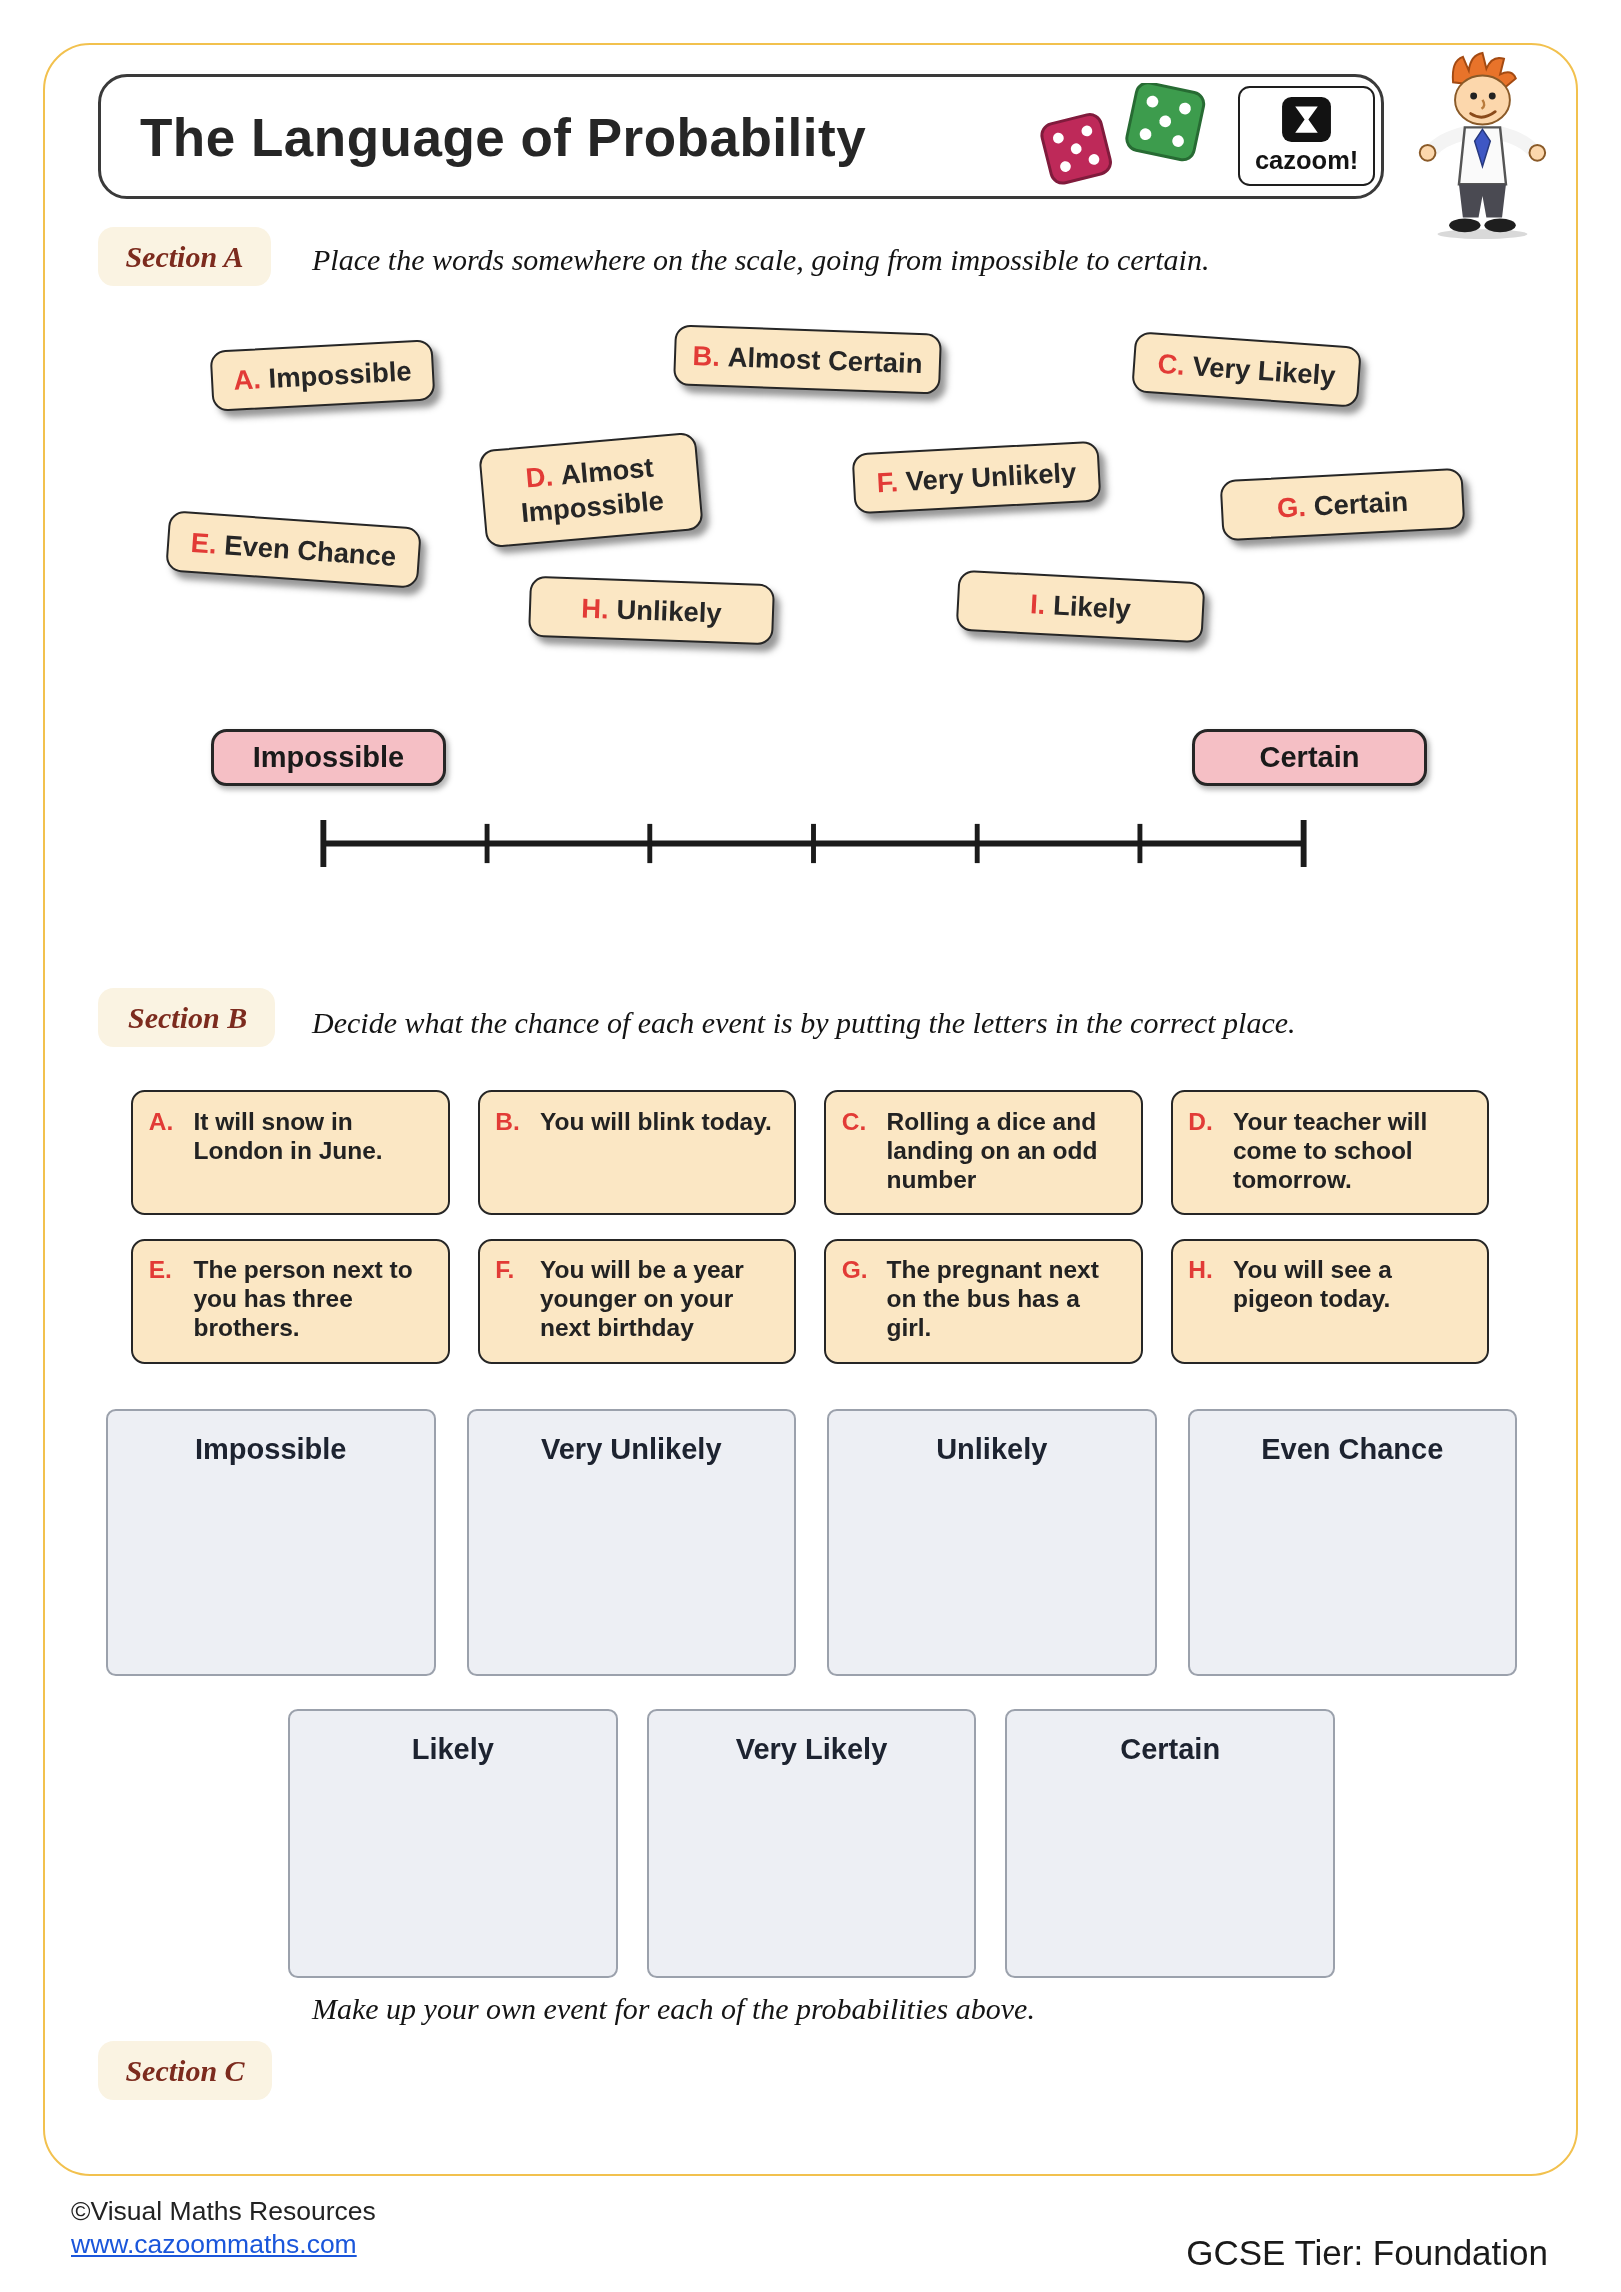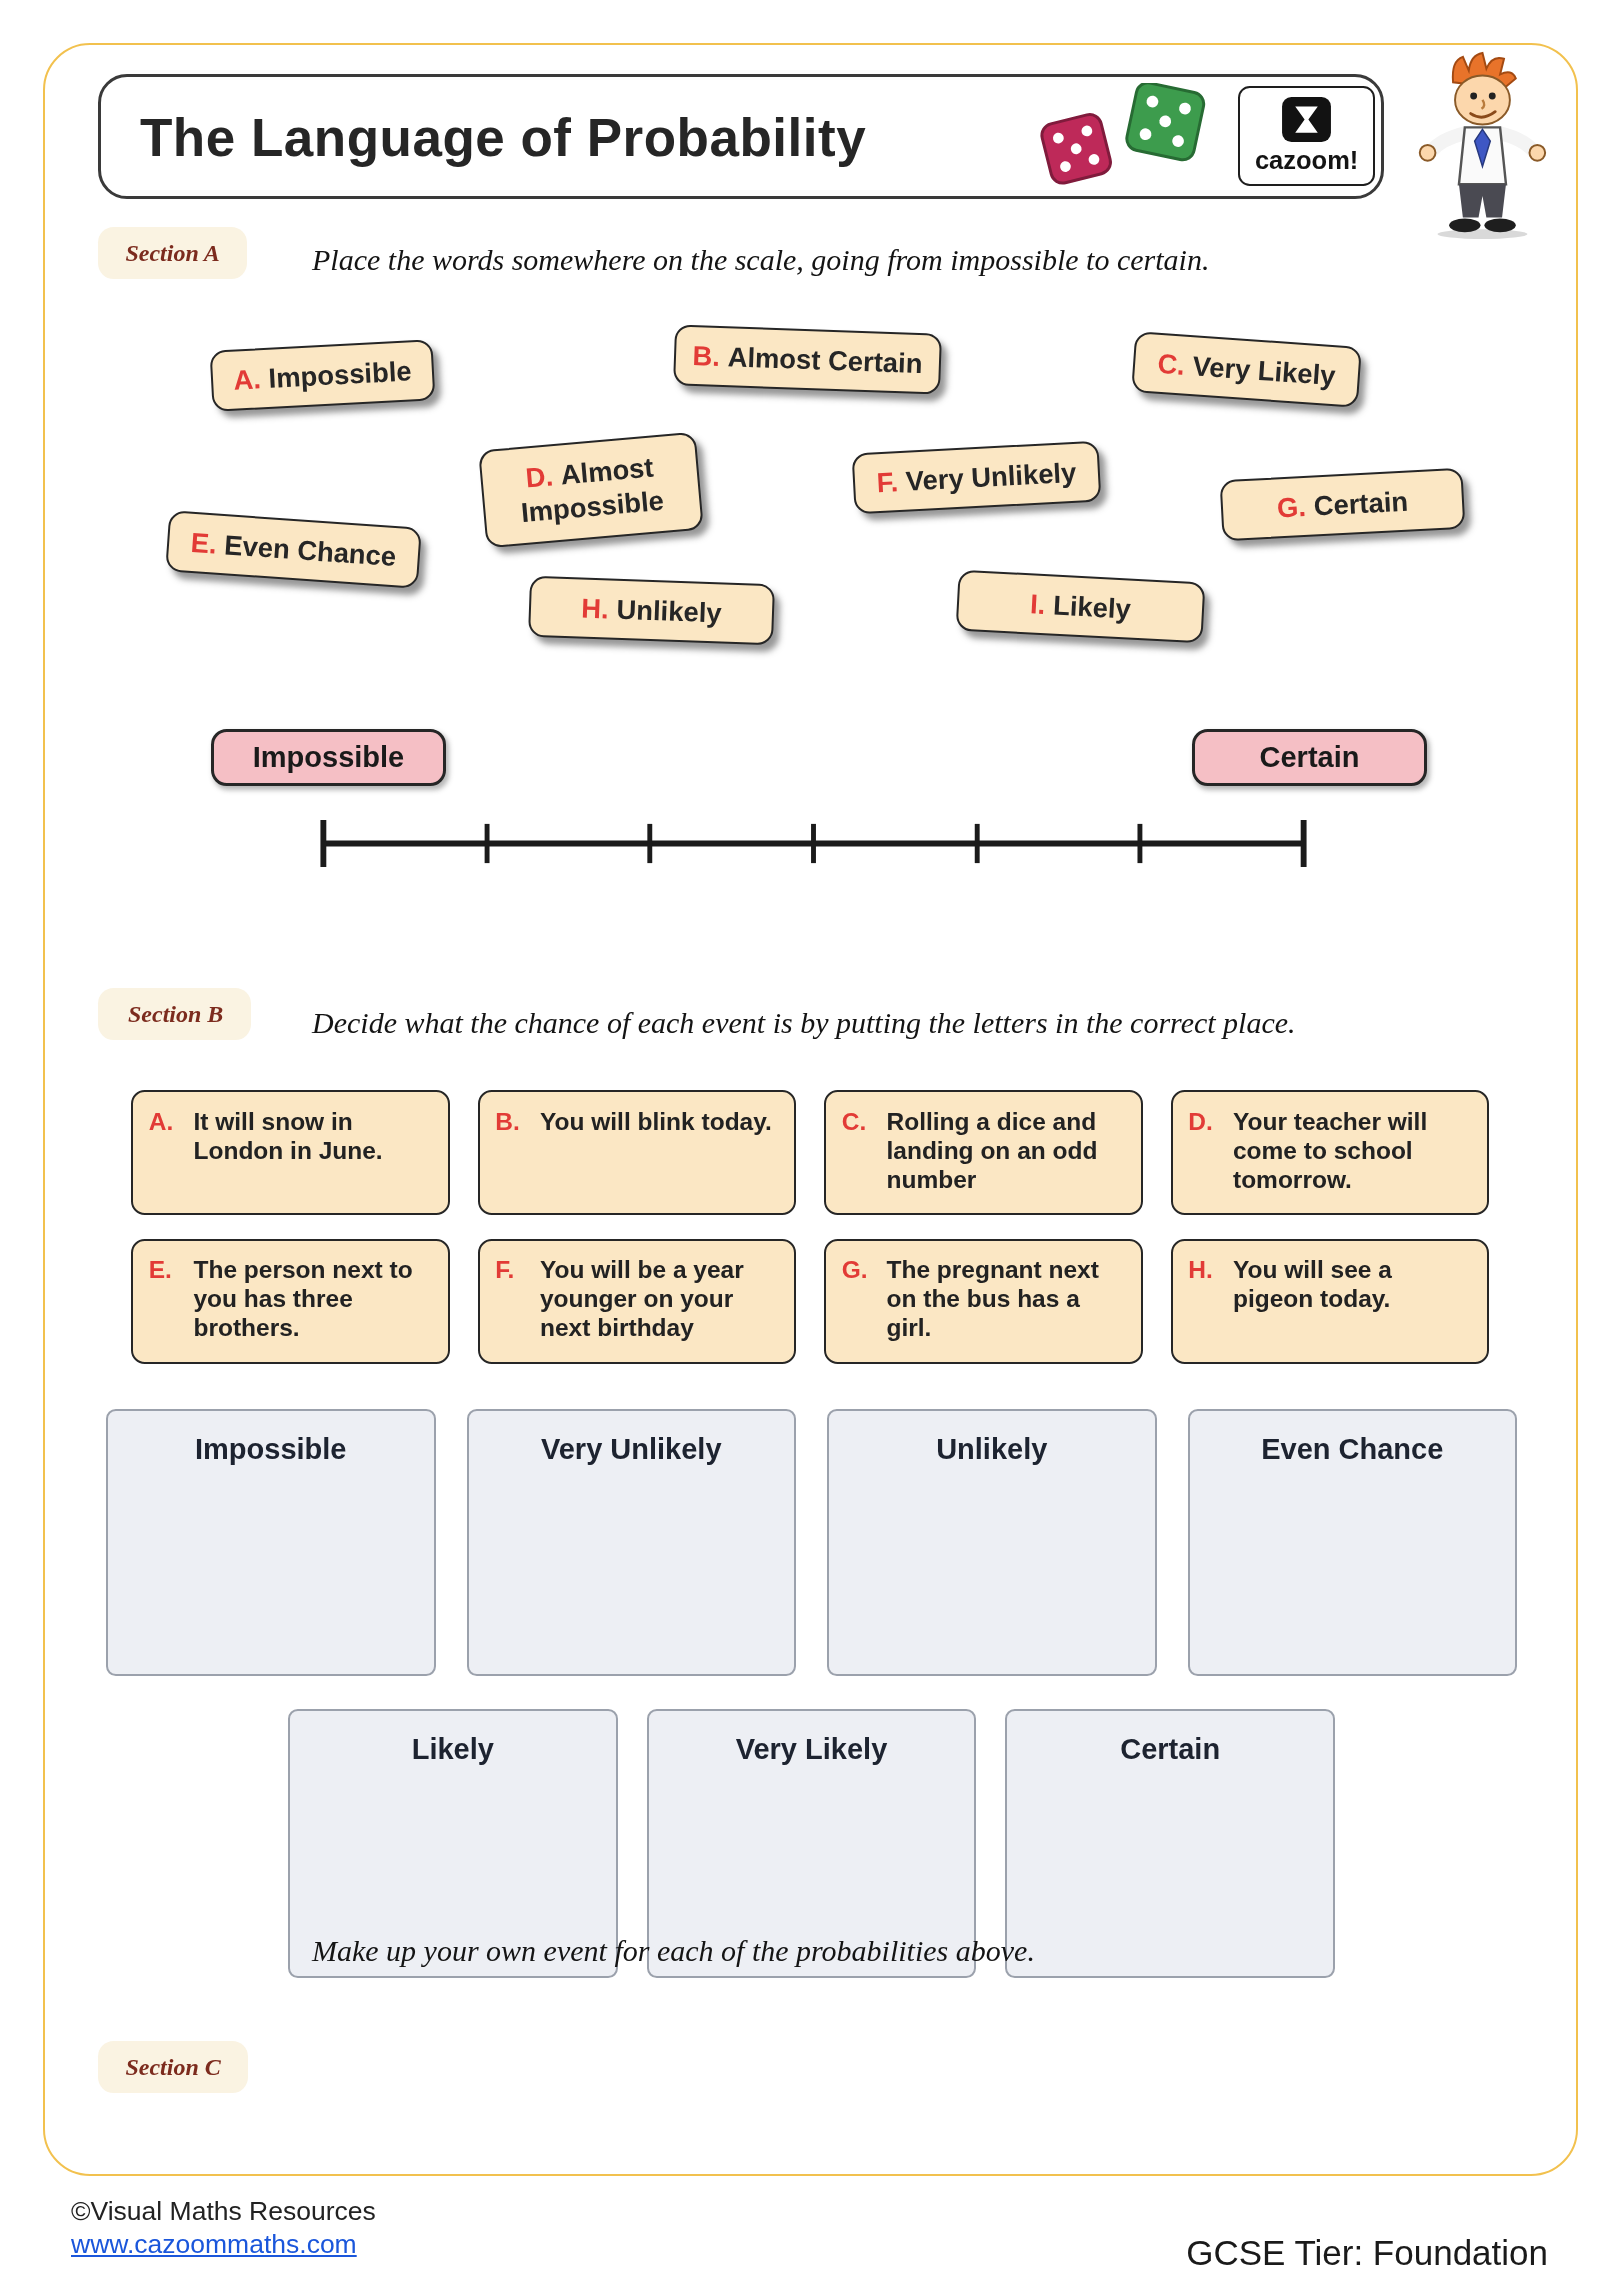--- a/index.html
+++ b/index.html
@@ -28,21 +28,21 @@
     display:flex; flex-direction:column; align-items:center; justify-content:center; gap:2px;
   }
   .logo-mark { width:53px; height:47px; }
   .logo-text { font-size:25.5px; font-weight:bold; color:#141414; }
   .mascot { position:absolute; left:1402px; top:49px; }
 
   
   .section-label {
     position:absolute; background:#FAF3E2; border-radius:15.7px; padding:12.7px 27.4px;
     font-family:"Liberation Serif", serif; font-style:italic; font-weight:bold;
-    font-size:24px; color:#7C2B1E; white-space:nowrap;
+    font-size:30px; color:#7C2B1E; white-space:nowrap;
   }
   .instruction {
     position:absolute; font-family:"Liberation Serif", serif; font-style:italic;
     font-size:30px; color:#141414; white-space:nowrap;
   }
 
   
   .word-card {
     position:absolute; background:#FBE7C4; border:2.9px solid #262626; border-radius:15.7px;
     padding:12.7px 9.8px; text-align:center; font-size:27.4px; font-weight:bold; color:#262626;
@@ -235,19 +235,19 @@
     <div class="bin">Unlikely</div>
     <div class="bin">Even Chance</div>
   </div>
   <div class="bins-2">
     <div class="bin">Likely</div>
     <div class="bin">Very Likely</div>
     <div class="bin">Certain</div>
   </div>
 
   <div class="section-label" style="left:98px; top:2041px;">Section C</div>
-  <div class="instruction" style="left:312px; top:1934px;">Make up your own event for each of the probabilities above.</div>
+  <div class="instruction" style="left:312px; top:1992px;">Make up your own event for each of the probabilities above.</div>
 
   <div class="footer-copy">©Visual Maths Resources</div>
   <a class="footer-link">www.cazoommaths.com</a>
   <div class="footer-right">GCSE Tier: Foundation</div>
 </div>
 
 
 </body></html>

